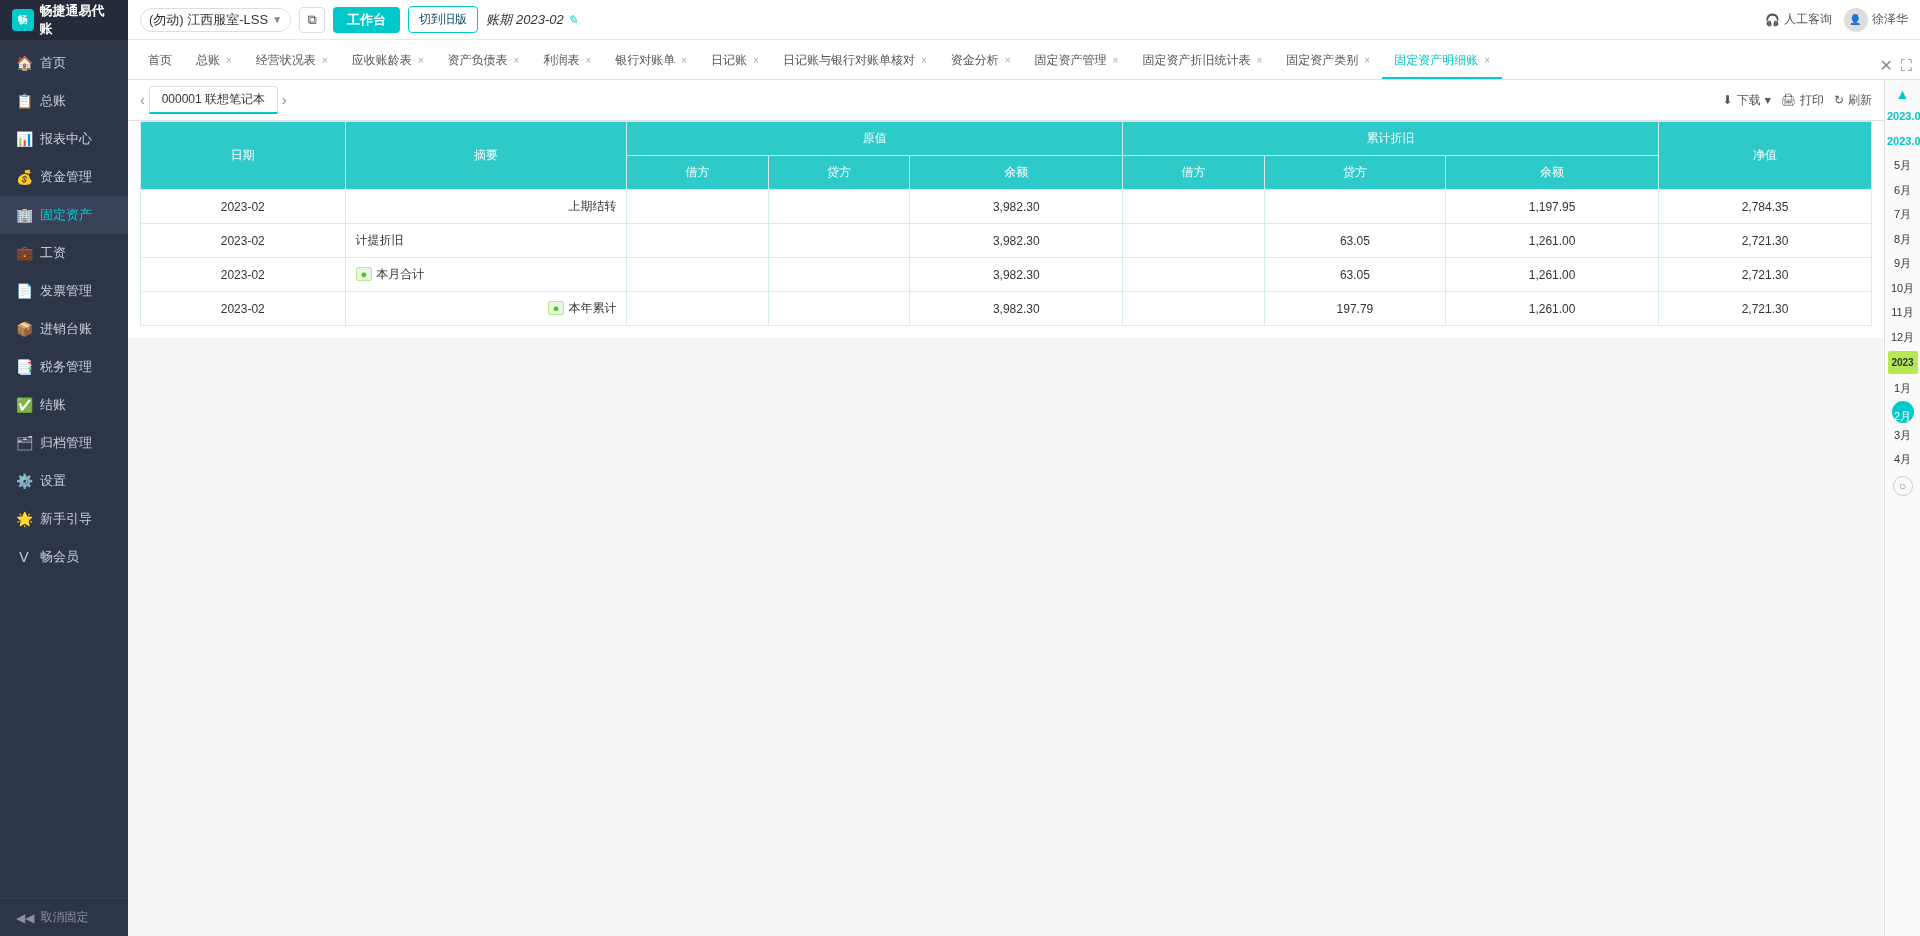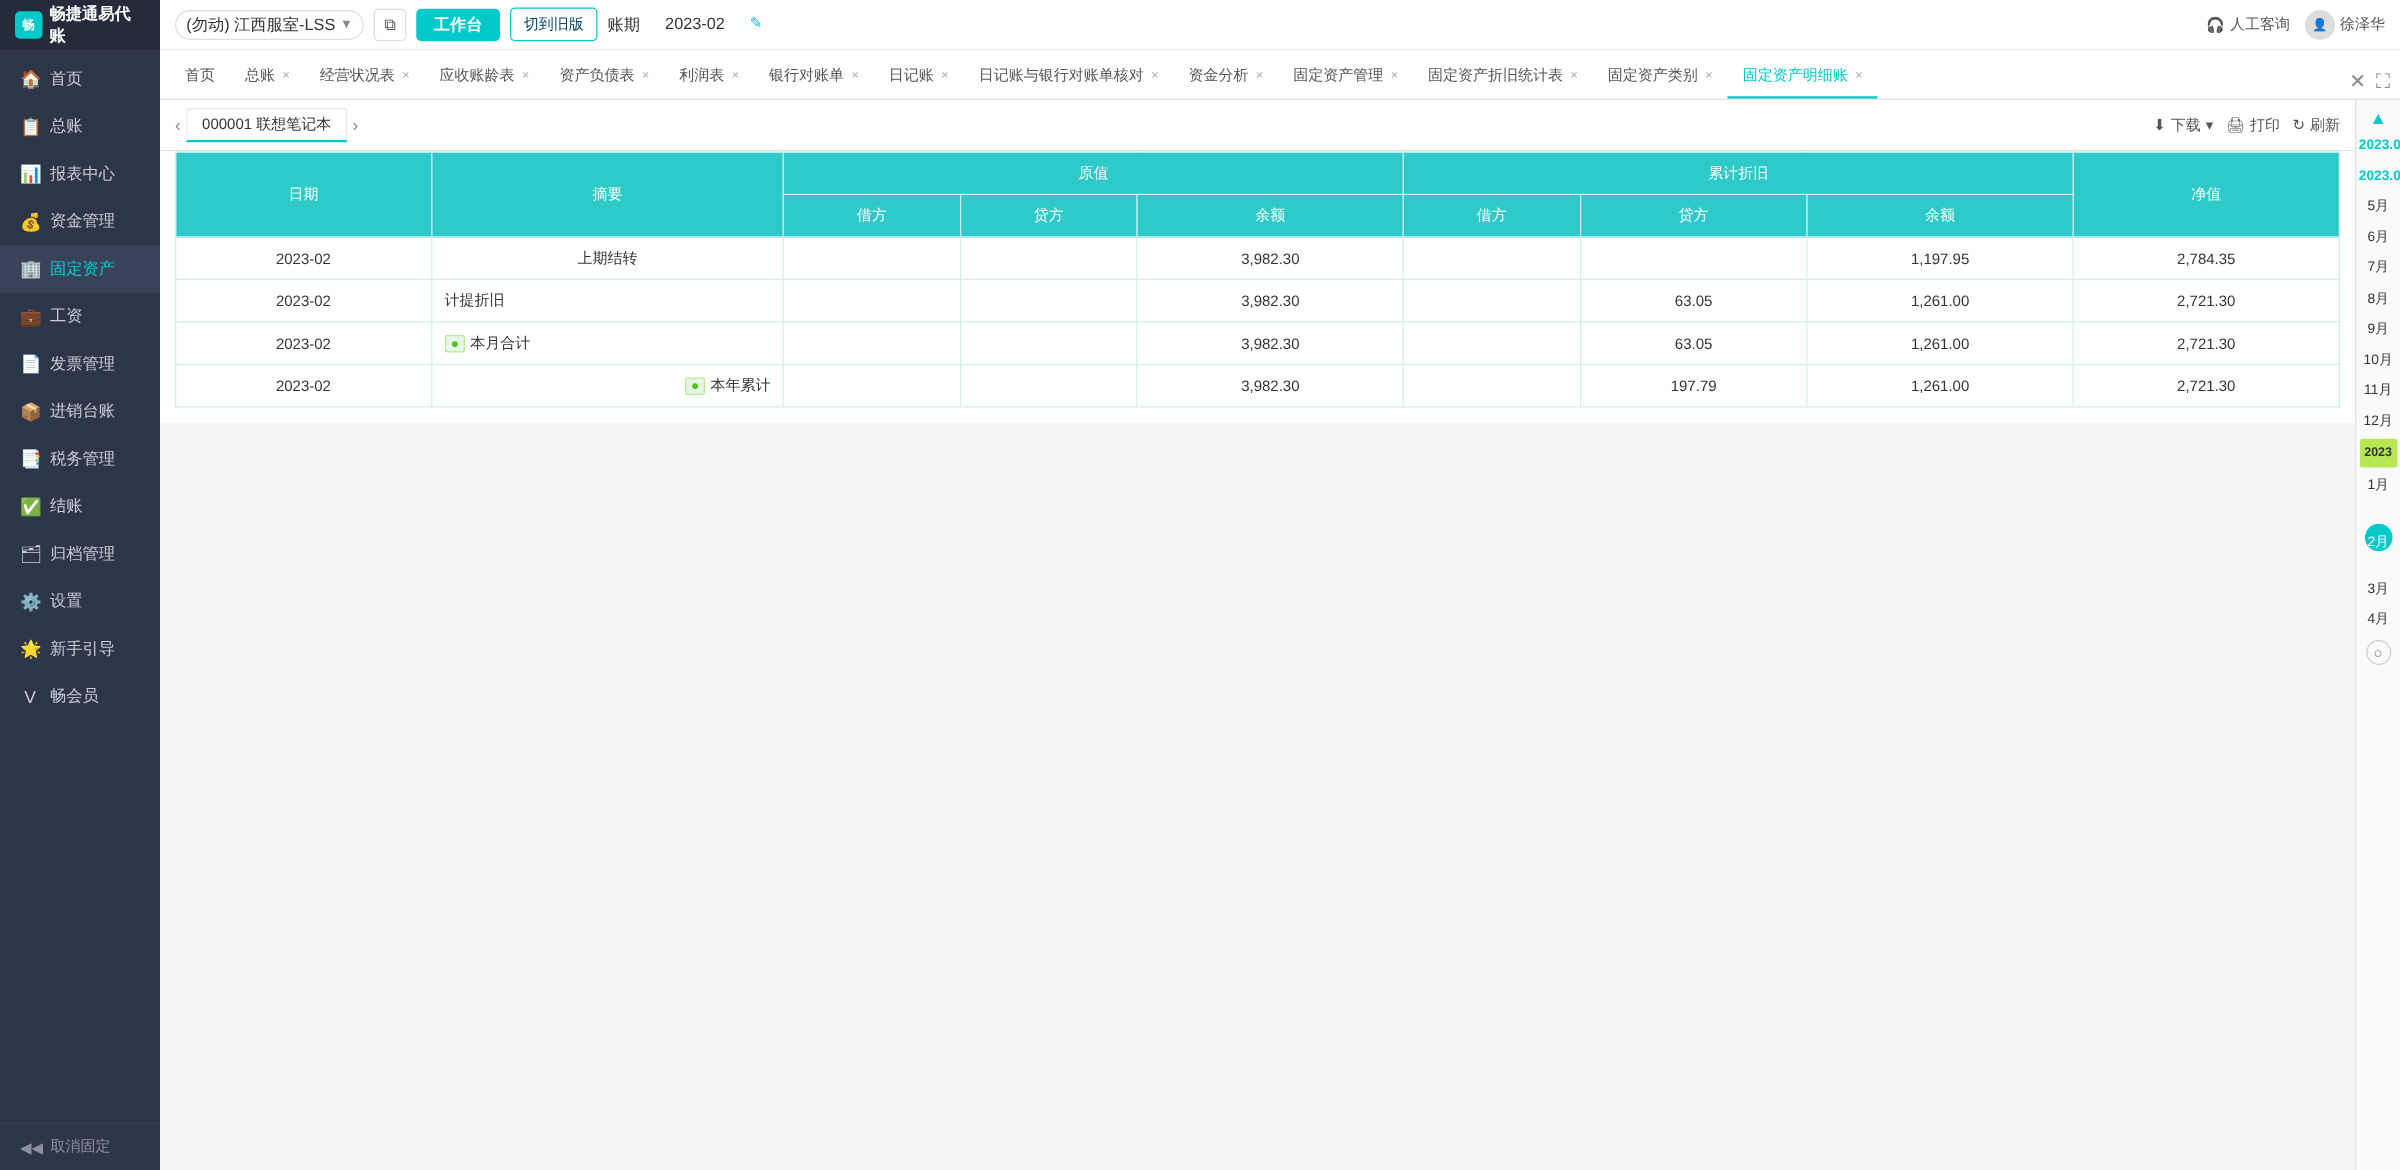--- a/index.html
+++ b/index.html
@@ -118,22 +118,23 @@
       border-radius: 4px;
       padding: 4px 10px;
       cursor: pointer;
       font-size: 12px;
       background: white;
     }
     .topbar-period {
       font-size: 13px;
       color: #333;
       display: flex;
-      align-items: flex-start;
-      gap: 20px;
+      align-items: center;
+      gap: 4px;
+      font-style: italic;
     }
     .topbar-period .period-edit { color: #00c9c9; cursor: pointer; font-size: 12px; }
     .topbar-right {
       margin-left: auto;
       display: flex;
       align-items: center;
       gap: 12px;
     }
     .topbar-service {
       display: flex;
@@ -335,21 +336,21 @@
       border-radius: 2px;
       margin: 2px auto;
     }
     .right-panel-item.month-active {
       background: #00c9c9;
       color: white;
       border-radius: 50%;
       width: 22px;
       height: 22px;
       line-height: 22px;
-      margin: 18px auto;
+      margin: 0 auto;
       font-size: 11px;
     }
     .right-panel-arrow {
       color: #00c9c9;
       font-size: 14px;
       cursor: pointer;
       padding: 2px;
     }
     .right-panel-circle {
       width: 20px;
@@ -569,21 +570,21 @@
                 <th>贷方</th>
                 <th>余额</th>
                 <th>借方</th>
                 <th>贷方</th>
                 <th>余额</th>
               </tr>
             </thead>
             <tbody id="ledger-tbody">
             <tr>
     <td>2023-02</td>
-    <td style="text-align:center">上期结转</td>
+    <td style="text-align:right">上期结转</td>
     <td></td>
     <td></td>
     <td>3,982.30</td>
     <td></td>
     <td></td>
     <td>1,197.95</td>
     <td>2,784.35</td>
   </tr>
                 <tr>
     <td>2023-02</td>

